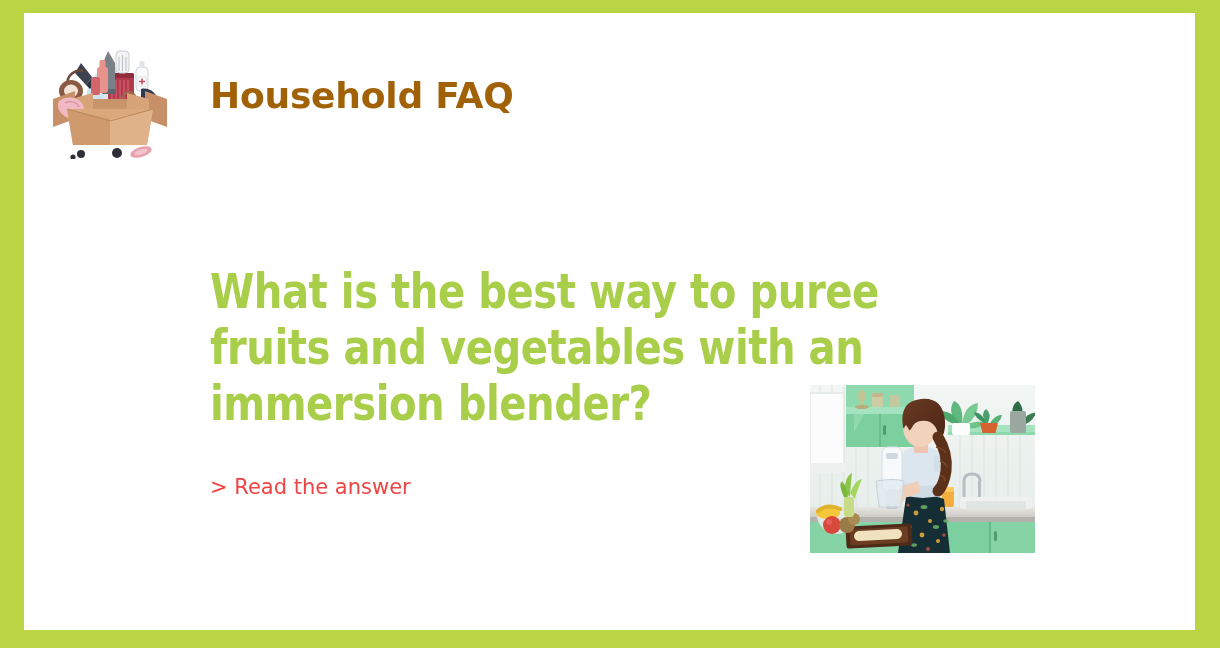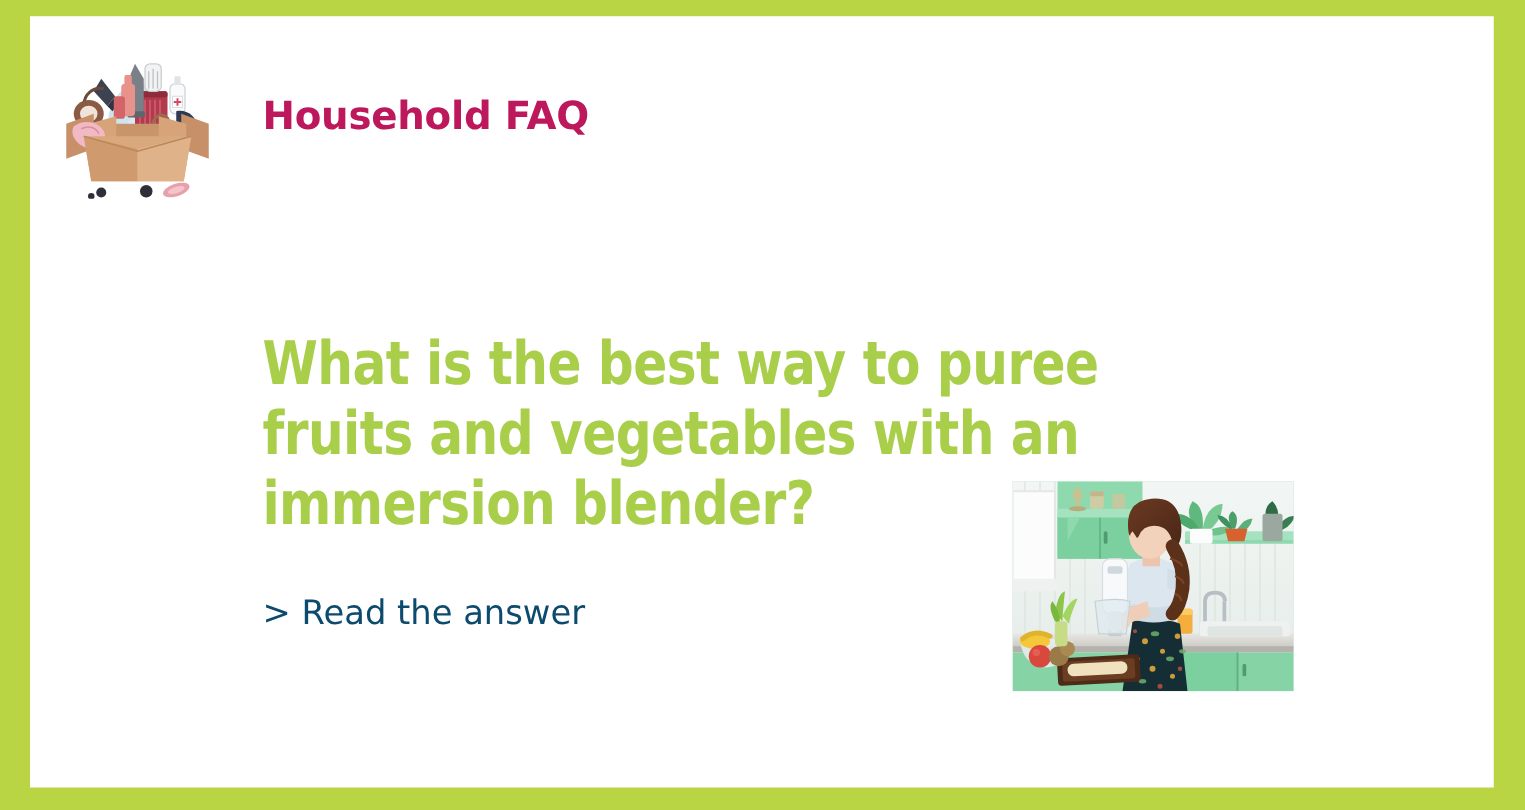--- a/index.html
+++ b/index.html
@@ -49,23 +49,23 @@
     height: 126px;
   }
   .box-illustration svg { display: block; width: 130px; height: 126px; }
 
   .page-title {
     position: absolute;
     left: 186px;
     top: 62px;
     font-family: "DejaVu Sans", sans-serif;
     font-weight: bold;
-    font-size: 31px;
+    font-size: 36px;
     letter-spacing: -0.2px;
-    color: #be185d;
+    color: #a16207;
     white-space: nowrap;
     text-align: right;
   }
 
   
   .brand-logo {
     position: absolute;
     left: 976px;
     top: 37px;
     width: 152px;
@@ -88,22 +88,22 @@
     transform: scaleX(0.93);
     transform-origin: left top;
   }
 
   .read-answer {
     position: absolute;
     left: 186px;
     top: 462px;
     font-family: "DejaVu Sans", sans-serif;
     font-weight: normal;
-    font-size: 27px;
-    color: #0c4a6e;
+    font-size: 21px;
+    color: #ef4444;
     white-space: nowrap;
     cursor: pointer;
   }
 
   
   .thumb {
     position: absolute;
     left: 786px;
     top: 372px;
     width: 225px;

